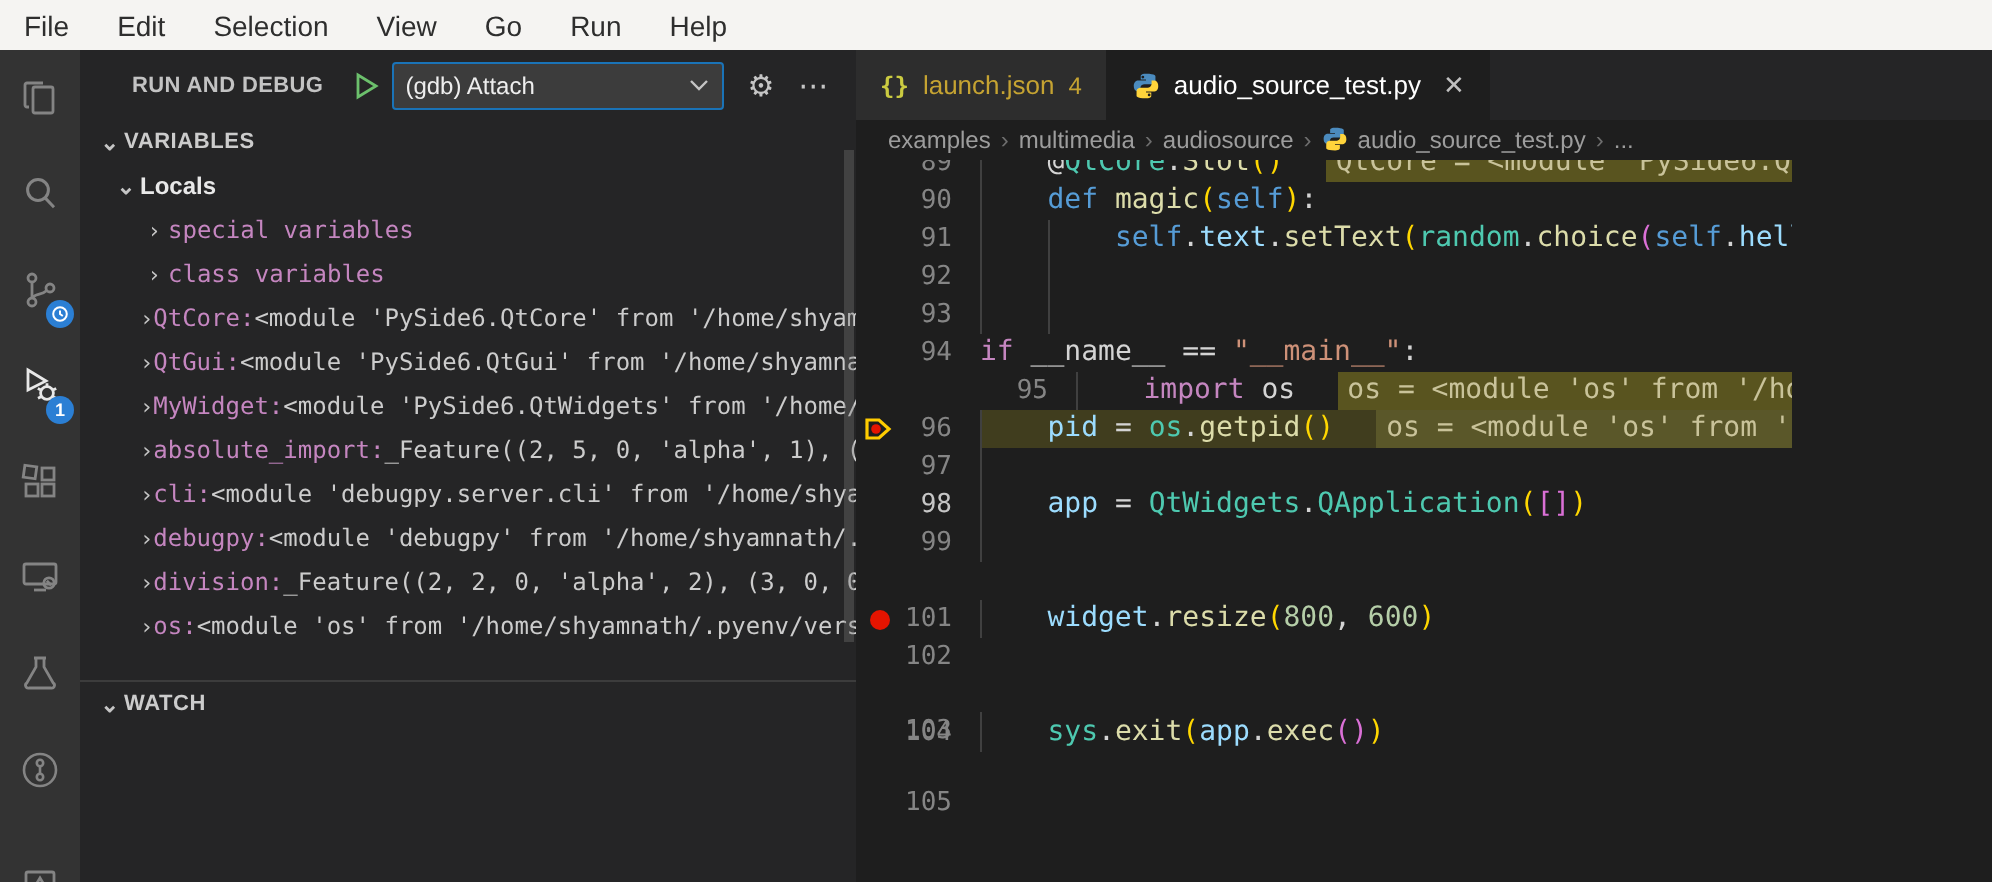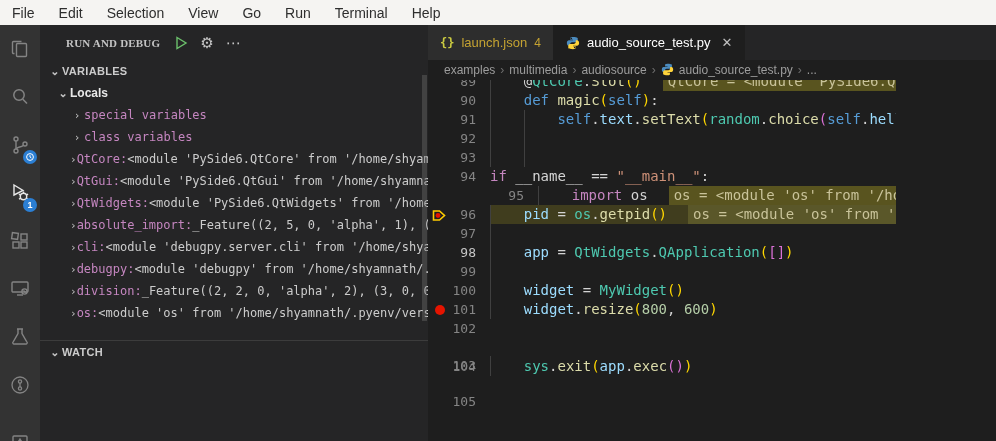--- a/index.html
+++ b/index.html
@@ -15,21 +15,21 @@
   .activitybar{position:absolute;left:0;top:25px;width:40px;height:416px;background:#333333;}
   .ab-item{position:relative;width:40px;height:48px;display:flex;align-items:center;justify-content:center;}
   .ab-item svg{display:block;}
   .badge{position:absolute;right:3px;bottom:5px;min-width:14px;height:14px;border-radius:8px;
     background:#2b7fd4;color:#fff;font-size:9px;font-weight:bold;display:flex;align-items:center;
     justify-content:center;padding:0 2px;box-sizing:border-box;}
 
   
   .sidebar{position:absolute;left:40px;top:25px;width:388px;height:416px;background:#252526;color:#cccccc;}
   .debug-toolbar{height:35px;display:flex;align-items:center;padding:0 8px 0 26px;}
-  .dt-title{font-size:11px;font-weight:700;color:#c3c3c3;letter-spacing:.2px;white-space:nowrap;font-family:Liberation Serif, serif;}
+  .dt-title{font-size:11px;font-weight:700;color:#c3c3c3;letter-spacing:.2px;white-space:nowrap;}
   .dt-play{margin-left:14px;display:flex;align-items:center;}
   .dt-select{margin-left:6px;width:166px;height:24px;background:#3c3c3c;border:1px solid #1a73b7;
     border-radius:2px;display:flex;align-items:center;font-size:12px;color:#eeeeee;padding:0 6px;
     box-sizing:border-box;justify-content:space-between;}
   .dt-gear{margin-left:12px;font-size:15px;color:#c5c5c5;}
   .dt-dots{margin-left:12px;font-size:15px;color:#c5c5c5;letter-spacing:1px;}
 
   .pane-header{height:22px;display:flex;align-items:center;font-size:11px;font-weight:700;
     color:#cccccc;padding-left:8px;letter-spacing:.3px;}
   .pane-header .chev, .row .chev{font-size:11px;color:#c5c5c5;width:14px;display:inline-block;text-align:center;}
@@ -74,21 +74,20 @@
 
 <div id="app">
 
   <div class="menubar" id="menubar">
       <span class="mi">File</span>
       <span class="mi">Edit</span>
       <span class="mi">Selection</span>
       <span class="mi">View</span>
       <span class="mi">Go</span>
       <span class="mi">Run</span>
-      <span class="mi">Terminal</span>
       <span class="mi">Help</span>
     </div>
 
   <div class="activitybar">
     <div class="ab-item">
       <svg width="24" height="24" viewBox="0 0 24 24">
           <g fill="none" stroke="#848484" stroke-width="1.4">
             <rect x="8.5" y="6.5" width="10" height="13" rx="1"></rect>
             <path d="M6.5 16.5h-1a1 1 0 0 1-1-1v-10a1 1 0 0 1 1-1h8"></path>
           </g>
@@ -178,20 +177,26 @@
   </div>
 
   <div class="sidebar">
     <div class="debug-toolbar">
       <span class="dt-title">RUN AND DEBUG</span>
       <span class="dt-play">
         <svg width="14" height="14" viewBox="0 0 14 14">
             <path d="M3 1.5l9 5.5-9 5.5z" fill="none" stroke="#6cc06c" stroke-width="1.4"></path>
           </svg>
       </span>
+      <span class="dt-select">
+        <span>(gdb) Attach</span>
+        <svg width="11" height="11" viewBox="0 0 11 11">
+            <path d="M1.5 3.5l4 4 4-4" fill="none" stroke="#c5c5c5" stroke-width="1.2"></path>
+          </svg>
+      </span>
       <span class="dt-gear">⚙</span>
       <span class="dt-dots">⋯</span>
     </div>
 
     <div class="pane-header">
       <span class="chev">⌄</span>
       <span>VARIABLES</span>
     </div>
     <div class="vars-viewport" id="var-rows">
         <div class="row scope-row" style="padding-left: 16px;">
@@ -211,21 +216,21 @@
           <span class="nm">QtCore: </span>
           <span class="val">&lt;module 'PySide6.QtCore' from '/home/shyamn…</span>
         </div>
         <div class="row" style="padding-left: 30px;">
           <span class="chev">›</span>
           <span class="nm">QtGui: </span>
           <span class="val">&lt;module 'PySide6.QtGui' from '/home/shyamnat…</span>
         </div>
         <div class="row" style="padding-left: 30px;">
           <span class="chev">›</span>
-          <span class="nm">QtWidgets: </span>
+          <span class="nm">MyWidget: </span>
           <span class="val">&lt;module 'PySide6.QtWidgets' from '/home/…</span>
         </div>
         <div class="row" style="padding-left: 30px;">
           <span class="chev">›</span>
           <span class="nm">absolute_import: </span>
           <span class="val">_Feature((2, 5, 0, 'alpha', 1), (3…</span>
         </div>
         <div class="row" style="padding-left: 30px;">
           <span class="chev">›</span>
           <span class="nm">cli: </span>
@@ -294,21 +299,20 @@
         <div class="cl" style="top: 68px;"><div class="g"><span class="num">93</span></div><div class="cw"><span class="guide" style="left: 0ch;"></span><span class="guide" style="left: 4ch;"></span><span></span></div></div>
         <div class="cl" style="top: 87px;"><div class="g"><span class="num">94</span></div><div class="cw"><span><span style="color: rgb(197, 134, 192);">if </span><span style="color: rgb(212, 212, 212);">__name__</span><span style="color: rgb(212, 212, 212);"> == </span><span style="color: rgb(206, 145, 120);">"__main__"</span><span style="color: rgb(212, 212, 212);">:</span></span></div></div>
         <div class="cl" style="top: 106px; margin-left: 48px;"><div class="g"><span class="num">95</span></div><div class="cw"><span class="guide" style="left: 0ch;"></span><span>    <span style="color: rgb(197, 134, 192);">import </span><span style="color: rgb(212, 212, 212);">os</span></span><span class="ann">os = &lt;module 'os' from '/home/shyamnath/.pyen</span></div></div>
         <div class="cl" style="top: 125px;"><div class="g"><span class="cur"><svg width="16" height="13" viewBox="0 0 16 13">
                 <path d="M1.5 2h6l5 4.5-5 4.5h-6z" fill="none" stroke="#ffcc00" stroke-width="1.6"></path>
                 <circle cx="6" cy="6.5" r="2.4" fill="#e51400"></circle>
               </svg></span><span class="num">96</span></div><div class="cw hl"><span class="guide" style="left: 0ch;"></span><span>    <span style="color: rgb(156, 220, 254);">pid</span><span style="color: rgb(212, 212, 212);"> = </span><span style="color: rgb(78, 201, 176);">os</span><span style="color: rgb(212, 212, 212);">.</span><span style="color: rgb(220, 220, 170);">getpid</span><span style="color: rgb(255, 215, 0);">()</span></span><span class="ann" style="background: rgb(90, 87, 41);">os = &lt;module 'os' from '/home/shyamna</span></div></div>
         <div class="cl" style="top: 144px;"><div class="g"><span class="num">97</span></div><div class="cw"><span class="guide" style="left: 0ch;"></span><span></span></div></div>
         <div class="cl" style="top: 163px;"><div class="g"><span class="num bright">98</span></div><div class="cw"><span class="guide" style="left: 0ch;"></span><span>    <span style="color: rgb(156, 220, 254);">app</span><span style="color: rgb(212, 212, 212);"> = </span><span style="color: rgb(78, 201, 176);">QtWidgets</span><span style="color: rgb(212, 212, 212);">.</span><span style="color: rgb(78, 201, 176);">QApplication</span><span style="color: rgb(255, 215, 0);">(</span><span style="color: rgb(218, 112, 214);">[]</span><span style="color: rgb(255, 215, 0);">)</span></span></div></div>
         <div class="cl" style="top: 182px; text-decoration: underline;"><div class="g"><span class="num">99</span></div><div class="cw"><span class="guide" style="left: 0ch;"></span><span></span></div></div>
-        <div class="cl" style="top: 201px;"><div class="g"><span class="num">100</span></div><div class="cw"><span class="guide" style="left: 0ch;"></span><span>    <span style="color: rgb(156, 220, 254);">widget</span><span style="color: rgb(212, 212, 212);"> = </span><span style="color: rgb(78, 201, 176);">MyWidget</span><span style="color: rgb(255, 215, 0);">()</span></span></div></div>
         <div class="cl" style="top: 220px;"><div class="g"><span class="bp"></span><span class="num">101</span></div><div class="cw"><span class="guide" style="left: 0ch;"></span><span>    <span style="color: rgb(156, 220, 254);">widget</span><span style="color: rgb(212, 212, 212);">.</span><span style="color: rgb(220, 220, 170);">resize</span><span style="color: rgb(255, 215, 0);">(</span><span style="color: rgb(181, 206, 168);">800</span><span style="color: rgb(212, 212, 212);">, </span><span style="color: rgb(181, 206, 168);">600</span><span style="color: rgb(255, 215, 0);">)</span></span></div></div>
         <div class="cl" style="top: 239px;"><div class="g"><span class="num">102</span></div></div>
         <div class="cl" style="top: 276px;"><div class="g"><span class="num">103</span></div><div class="cw"><span class="guide" style="left: 0ch;"></span><span></span></div></div>
         <div class="cl" style="top: 277px;"><div class="g"><span class="num">104</span></div><div class="cw"><span class="guide" style="left: 0ch;"></span><span>    <span style="color: rgb(78, 201, 176);">sys</span><span style="color: rgb(212, 212, 212);">.</span><span style="color: rgb(220, 220, 170);">exit</span><span style="color: rgb(255, 215, 0);">(</span><span style="color: rgb(156, 220, 254);">app</span><span style="color: rgb(212, 212, 212);">.</span><span style="color: rgb(220, 220, 170);">exec</span><span style="color: rgb(218, 112, 214);">()</span><span style="color: rgb(255, 215, 0);">)</span></span></div></div>
         <div class="cl" style="top: 312px;"><div class="g"><span class="num">105</span></div><div class="cw"><span></span></div></div>
       </div>
   </div>
 
 </div>
 

